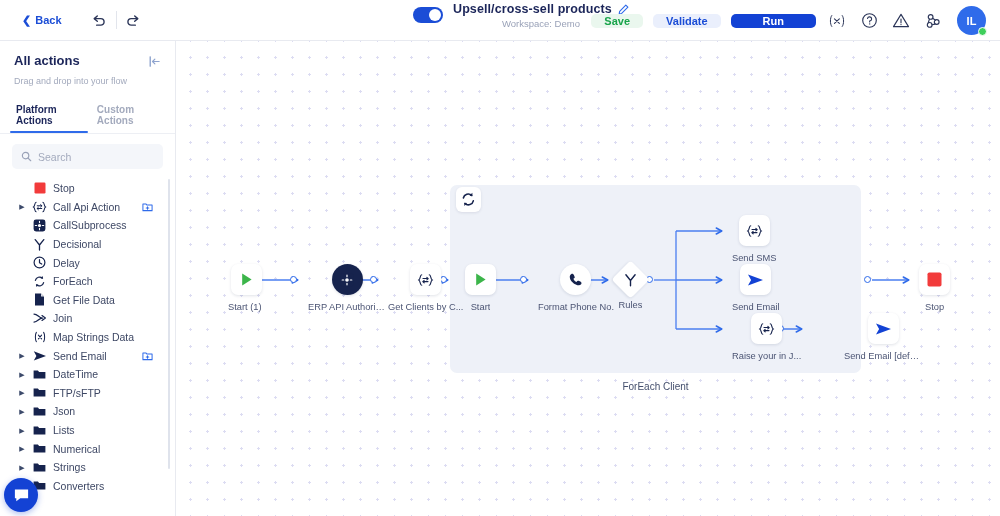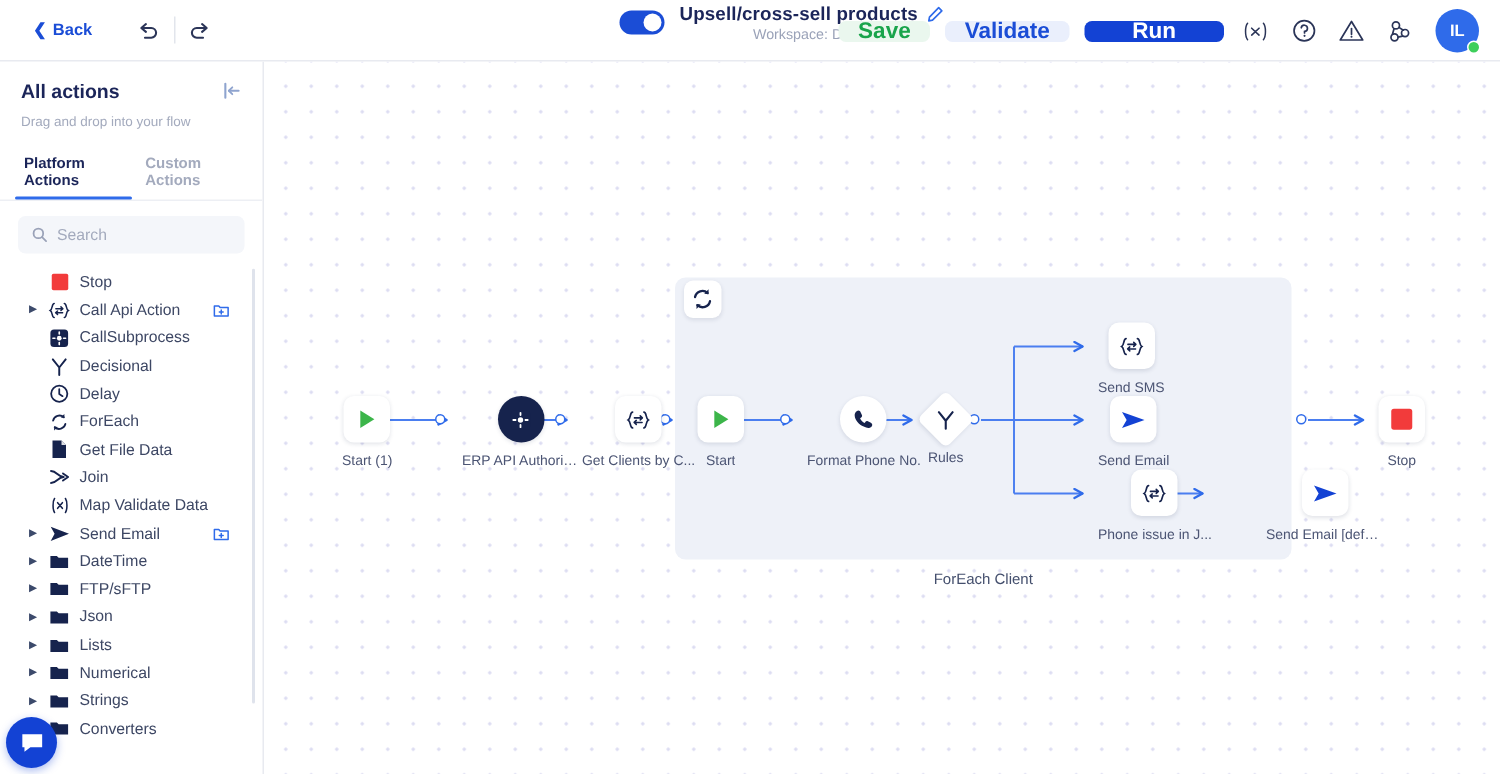--- a/index.html
+++ b/index.html
@@ -50,21 +50,21 @@
   .flow-title { font-size: 12.5px; font-weight: 700; color: #1b2559; letter-spacing: .1px; }
   .pencil { cursor: pointer; display: flex; }
   .ws-label { font-size: 9.5px; color: #9aa2b8; margin-top: 2px; }
 
   .actions-right {
     position: absolute; right: 14px; top: 0; height: 41px;
     display: flex; align-items: center; gap: 10px;
   }
   .btn {
     height: 14px; padding: 0 13px; border-radius: 5px; border: none;
-    font-size: 15px; font-weight: 700; cursor: pointer;
+    font-size: 11px; font-weight: 700; cursor: pointer;
     font-family: "Liberation Sans", sans-serif;
     display: flex; align-items: center; justify-content: center;
   }
   .btn-save { background: #eaf7ee; color: #19a44b; }
   .btn-validate { background: #eaeffc; color: #1b4dd6; }
   .btn-run { background: #1342d4; color: #fff; padding: 0 32px; }
   .top-icon { width: 22px; height: 22px; display:flex; align-items:center; justify-content:center; cursor:pointer; }
   .avatar {
     width: 29px; height: 29px; border-radius: 50%; background: #2f6bea;
     color: #fff; font-size: 11px; font-weight: 700;
@@ -399,21 +399,21 @@
 
       <div class="act-row">
         <span class="caret empty">▶</span>
         <span class="act-ico">
           <svg width="14" height="12" viewBox="0 0 15 12">
             <path d="M3.6 1 C2.2 3 2.2 9 3.6 11" fill="none" stroke="#16234d" stroke-width="1.1" stroke-linecap="round"></path>
             <path d="M11.4 1 C12.8 3 12.8 9 11.4 11" fill="none" stroke="#16234d" stroke-width="1.1" stroke-linecap="round"></path>
             <path d="M5.8 4 L9.2 8 M9.2 4 L5.8 8" fill="none" stroke="#16234d" stroke-width="1.15" stroke-linecap="round"></path>
           </svg>
         </span>
-        <span class="act-label">Map Validate Data</span>
+        <span class="act-label">Map Strings Data</span>
       </div>
 
       <div class="act-row">
         <span class="caret">▶</span>
         <span class="act-ico">
           <svg width="14" height="12" viewBox="0 0 14 12">
               <path d="M0.8 1.2 L13 5.9 L0.8 10.6 L3.4 5.9 Z" fill="#16234d"></path>
             </svg>
         </span>
         <span class="act-label">Send Email</span>
@@ -539,21 +539,21 @@
     </svg>
 
     <div class="port" style="left:114px;top:235px;"></div>
     <div class="port" style="left:194px;top:235px;"></div>
     <div class="port" style="left:264px;top:235px;"></div>
     <div class="port" style="left:344px;top:235px;"></div>
     <div class="port" style="left:470px;top:235px;"></div>
     <div class="port" style="left:601px;top:284px;"></div>
     <div class="port" style="left:688px;top:235px;"></div>
 
-    <div class="node" style="left:52px;top:223px;">
+    <div class="node" style="left:52px;top:223px;align-items:flex-end;">
       <div class="node-box">
         <svg width="15" height="15" viewBox="0 0 15 15">
             <path d="M3.2 1.6 L12.6 7.5 L3.2 13.4 Z" fill="#3cb54a"></path>
           </svg>
       </div>
       <div class="node-label">Start (1)</div>
     </div>
 
     <div class="node" style="left:132px;top:223px;">
       <div class="node-box circle dark">
@@ -628,21 +628,21 @@
 
     <div class="node" style="left:556px;top:272px;">
       <div class="node-box">
         <svg width="17" height="14" viewBox="0 0 18 14">
           <path d="M5 1.4 C3 1.4 3.9 5.8 1.9 7 C3.9 8.2 3 12.6 5 12.6" fill="none" stroke="#16234d" stroke-width="1.2" stroke-linecap="round"></path>
           <path d="M13 1.4 C15 1.4 14.1 5.8 16.1 7 C14.1 8.2 15 12.6 13 12.6" fill="none" stroke="#16234d" stroke-width="1.2" stroke-linecap="round"></path>
           <path d="M6.3 5.5 H11.7 M10.4 4.1 L11.9 5.5 L10.4 6.9" fill="none" stroke="#16234d" stroke-width="1.1" stroke-linecap="round" stroke-linejoin="round"></path>
           <path d="M11.7 8.7 H6.3 M7.6 7.3 L6.1 8.7 L7.6 10.1" fill="none" stroke="#16234d" stroke-width="1.1" stroke-linecap="round" stroke-linejoin="round"></path>
         </svg>
       </div>
-      <div class="node-label">Phone issue in J...</div>
+      <div class="node-label">Raise your in J...</div>
     </div>
 
     <div class="node" style="left:668px;top:272px;">
       <div class="node-box">
         <svg width="17" height="14" viewBox="0 0 17 14">
             <path d="M1 1.6 L16 7 L1 12.4 L4.1 7 Z" fill="#1342d4"></path>
           </svg>
       </div>
       <div class="node-label">Send Email [defa...</div>
     </div>

